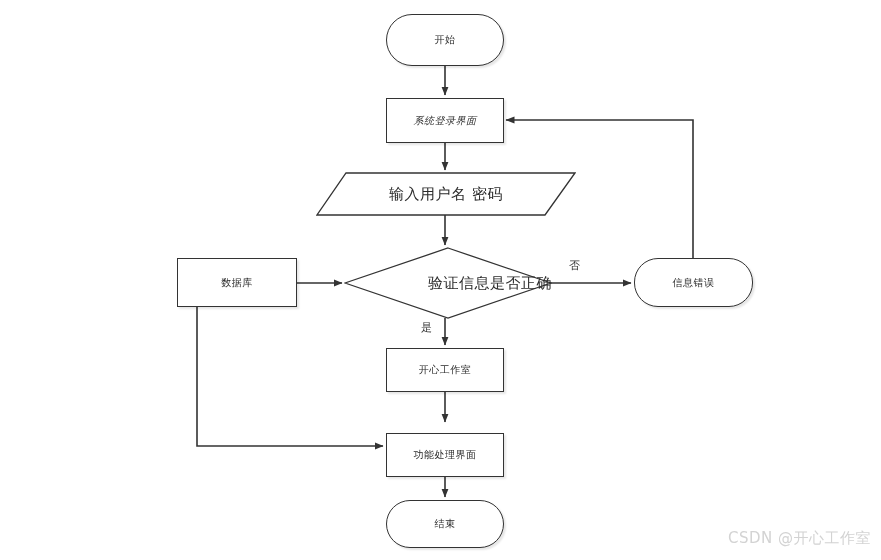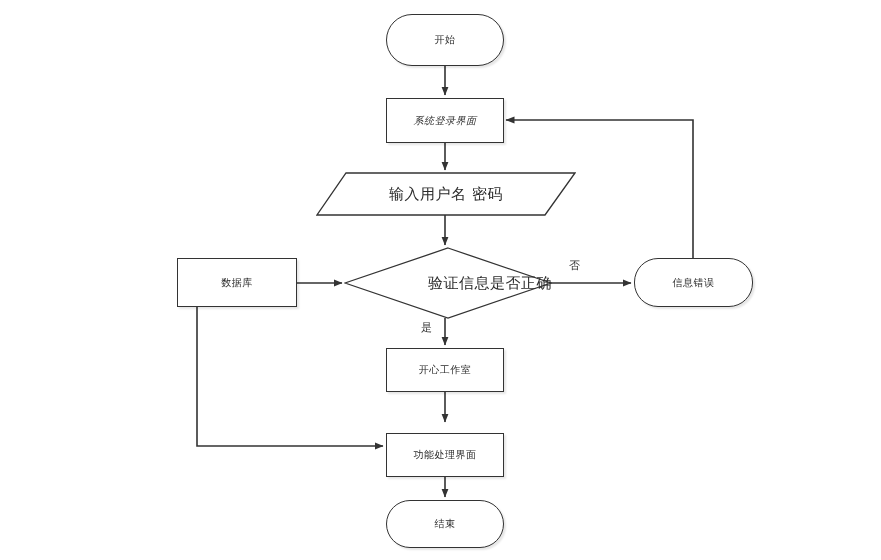--- a/index.html
+++ b/index.html
@@ -128,14 +128,15 @@
   </div>
 
   <div class="node terminal" style="left:386px;top:500px;width:118px;height:48px;">
     <span>结束</span>
   </div>
 
   <div class="edge-label" style="left:569px;top:258px;">否</div>
 
   <div class="edge-label" style="left:421px;top:320px;">是</div>
 
+  <div class="watermark">CSDN @开心工作室</div>
 
 </div>
 
 </body></html>

